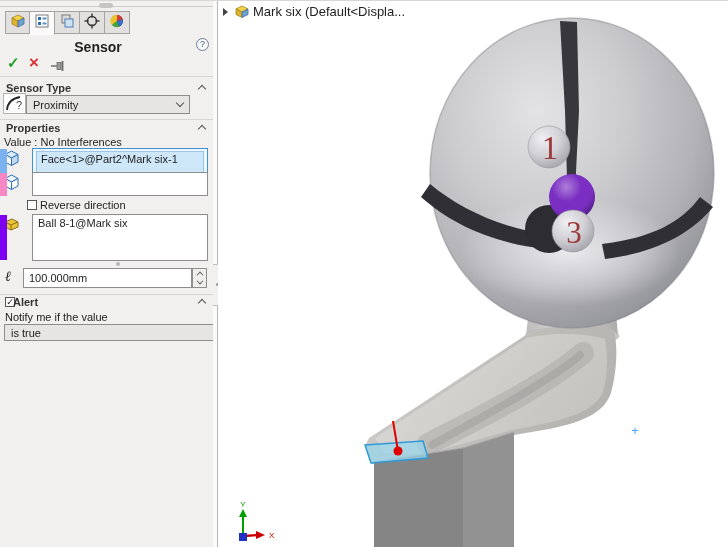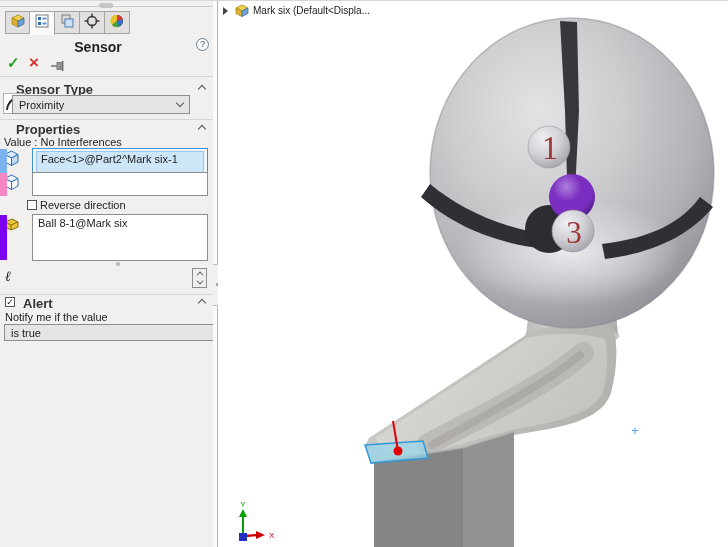--- a/index.html
+++ b/index.html
@@ -20,21 +20,21 @@
   .tab.active { background:#fbfafa; border-bottom-color:#fbfafa; height:24px; }
 
   .title { position:absolute; left:0; top:38px; width:196px; text-align:center; font-size:14px; font-weight:bold; color:#222; }
   .help { position:absolute; left:196px; top:37px; width:13px; height:13px; border:1px solid #6a7f9a; border-radius:50%;
           font-size:9px; color:#4a6078; text-align:center; line-height:11px; background:#f8f8f8; }
 
   .okbtn { position:absolute; left:7px; top:53px; font-size:15px; font-weight:bold; }
   .cancelbtn { position:absolute; left:29px; top:52px; font-size:17px; font-weight:bold; }
   .pinbtn { position:absolute; left:51px; top:57px; }
 
-  .sechead { position:absolute; left:6px; font-size:13px; font-weight:bold; color:#333;margin-left:10px; }
+  .sechead { position:absolute; left:6px; font-size:11px; font-weight:bold; color:#333; }
   .caret-up { position:absolute; left:199px; width:6px; height:6px; border-left:1.6px solid #555; border-top:1.6px solid #555; transform:rotate(45deg); }
   .chev-dn { width:6px; height:6px; border-right:1.6px solid #555; border-bottom:1.6px solid #555; transform:rotate(45deg); margin-top:-3px; }
 
   .dd { position:absolute; background:#e7e5e3; border:1px solid #8f8d8b; font-size:11px; color:#222;
         display:flex; align-items:center; padding:0 6px; }
   .dd .grow { flex:1; }
 
   .plain { position:absolute; font-size:11px; color:#222; }
 
   .icon { position:absolute; }
@@ -57,21 +57,21 @@
 
   
   .gutter { position:absolute; left:213px; top:0; width:4px; height:547px; background:#fafaf9; }
   .vline { position:absolute; left:217px; top:0; width:1px; height:547px; background:#b9b7b5; }
   .handle { position:absolute; left:213px; top:263px; width:10px; height:42px; background:#f1f0ef;
             border:1px solid #c2c0be; border-left:none; border-radius:0 6px 6px 0; }
   .handle i { position:absolute; left:3px; top:18px; width:3px; height:3px; border-radius:50%; background:#9a9896; }
 
   
   .graphics { position:absolute; left:218px; top:0; width:510px; height:547px; background:#ffffff; }
-  .crumb { position:absolute; left:5px; top:3px; display:flex; align-items:center; font-size:10px; color:#222; }
+  .crumb { position:absolute; left:5px; top:3px; display:flex; align-items:center; font-size:13px; color:#222; }
   .flyarrow { width:0; height:0; border-left:5px solid #444; border-top:4px solid transparent; border-bottom:4px solid transparent; margin-right:7px; }
   .crumb svg { margin-right:4px; }
 </style>
 </head>
 <body>
 
 <div class="app">
 
   <div class="panel">
     <div class="topline"></div>
@@ -147,21 +147,21 @@
 
     <div class="sechead" style="top:81px">Sensor Type</div>
     <div class="caret-up" style="top:85px"></div>
     <div class="icon" style="left:3px; top:92px">
       <svg width="23" height="21">
           <rect x="0.5" y="0.5" width="22" height="20" fill="#fdfdfd" stroke="#b5b3b1"></rect>
           <path d="M4,17 Q5,6 17,4" fill="none" stroke="#222" stroke-width="1.8"></path>
           <text x="13" y="16" font-size="11" font-family="Liberation Sans, sans-serif" fill="#444">?</text>
         </svg>
     </div>
-    <div class="dd" style="left:12px; top:94px; width:178px; height:19px">
+    <div class="dd" style="left:26px; top:94px; width:164px; height:19px">
       <span class="grow">Proximity</span>
       <span class="chev-dn"></span>
     </div>
 
     <div class="sep" style="top:118px"></div>
 
     <div class="sechead" style="top:121px">Properties</div>
     <div class="caret-up" style="top:125px"></div>
     <div class="plain" style="left:4px; top:135px">Value : No Interferences</div>
 
@@ -197,20 +197,21 @@
           <polyline points="8,8 15,5" fill="none" stroke="#8a6d12" stroke-width="1"></polyline>
         </svg>
     </div>
     <div class="stripe" style="top: 214px; height: 45px; background: rgb(125, 0, 240);"></div>
     <div class="selbox" style="top:213px; height:47px">
       <div class="listtext">Ball 8-1@Mark six</div>
     </div>
     <div class="listgrip"></div>
 
     <div class="plain" style="left:5px; top:268px; font-family:'Liberation Serif', serif; font-style:italic; font-size:14px">ℓ</div>
+    <div class="numfield">100.000mm</div>
     <div class="spin">
       <span class="chev-up2"></span>
       <span class="chev-dn"></span>
     </div>
 
     <div class="sep" style="top:293px"></div>
 
     <div class="cb" style="left:5px; top:296px">✓</div>
     <div class="sechead" style="left:13px; top:295px">Alert</div>
     <div class="caret-up" style="top:299px"></div>

